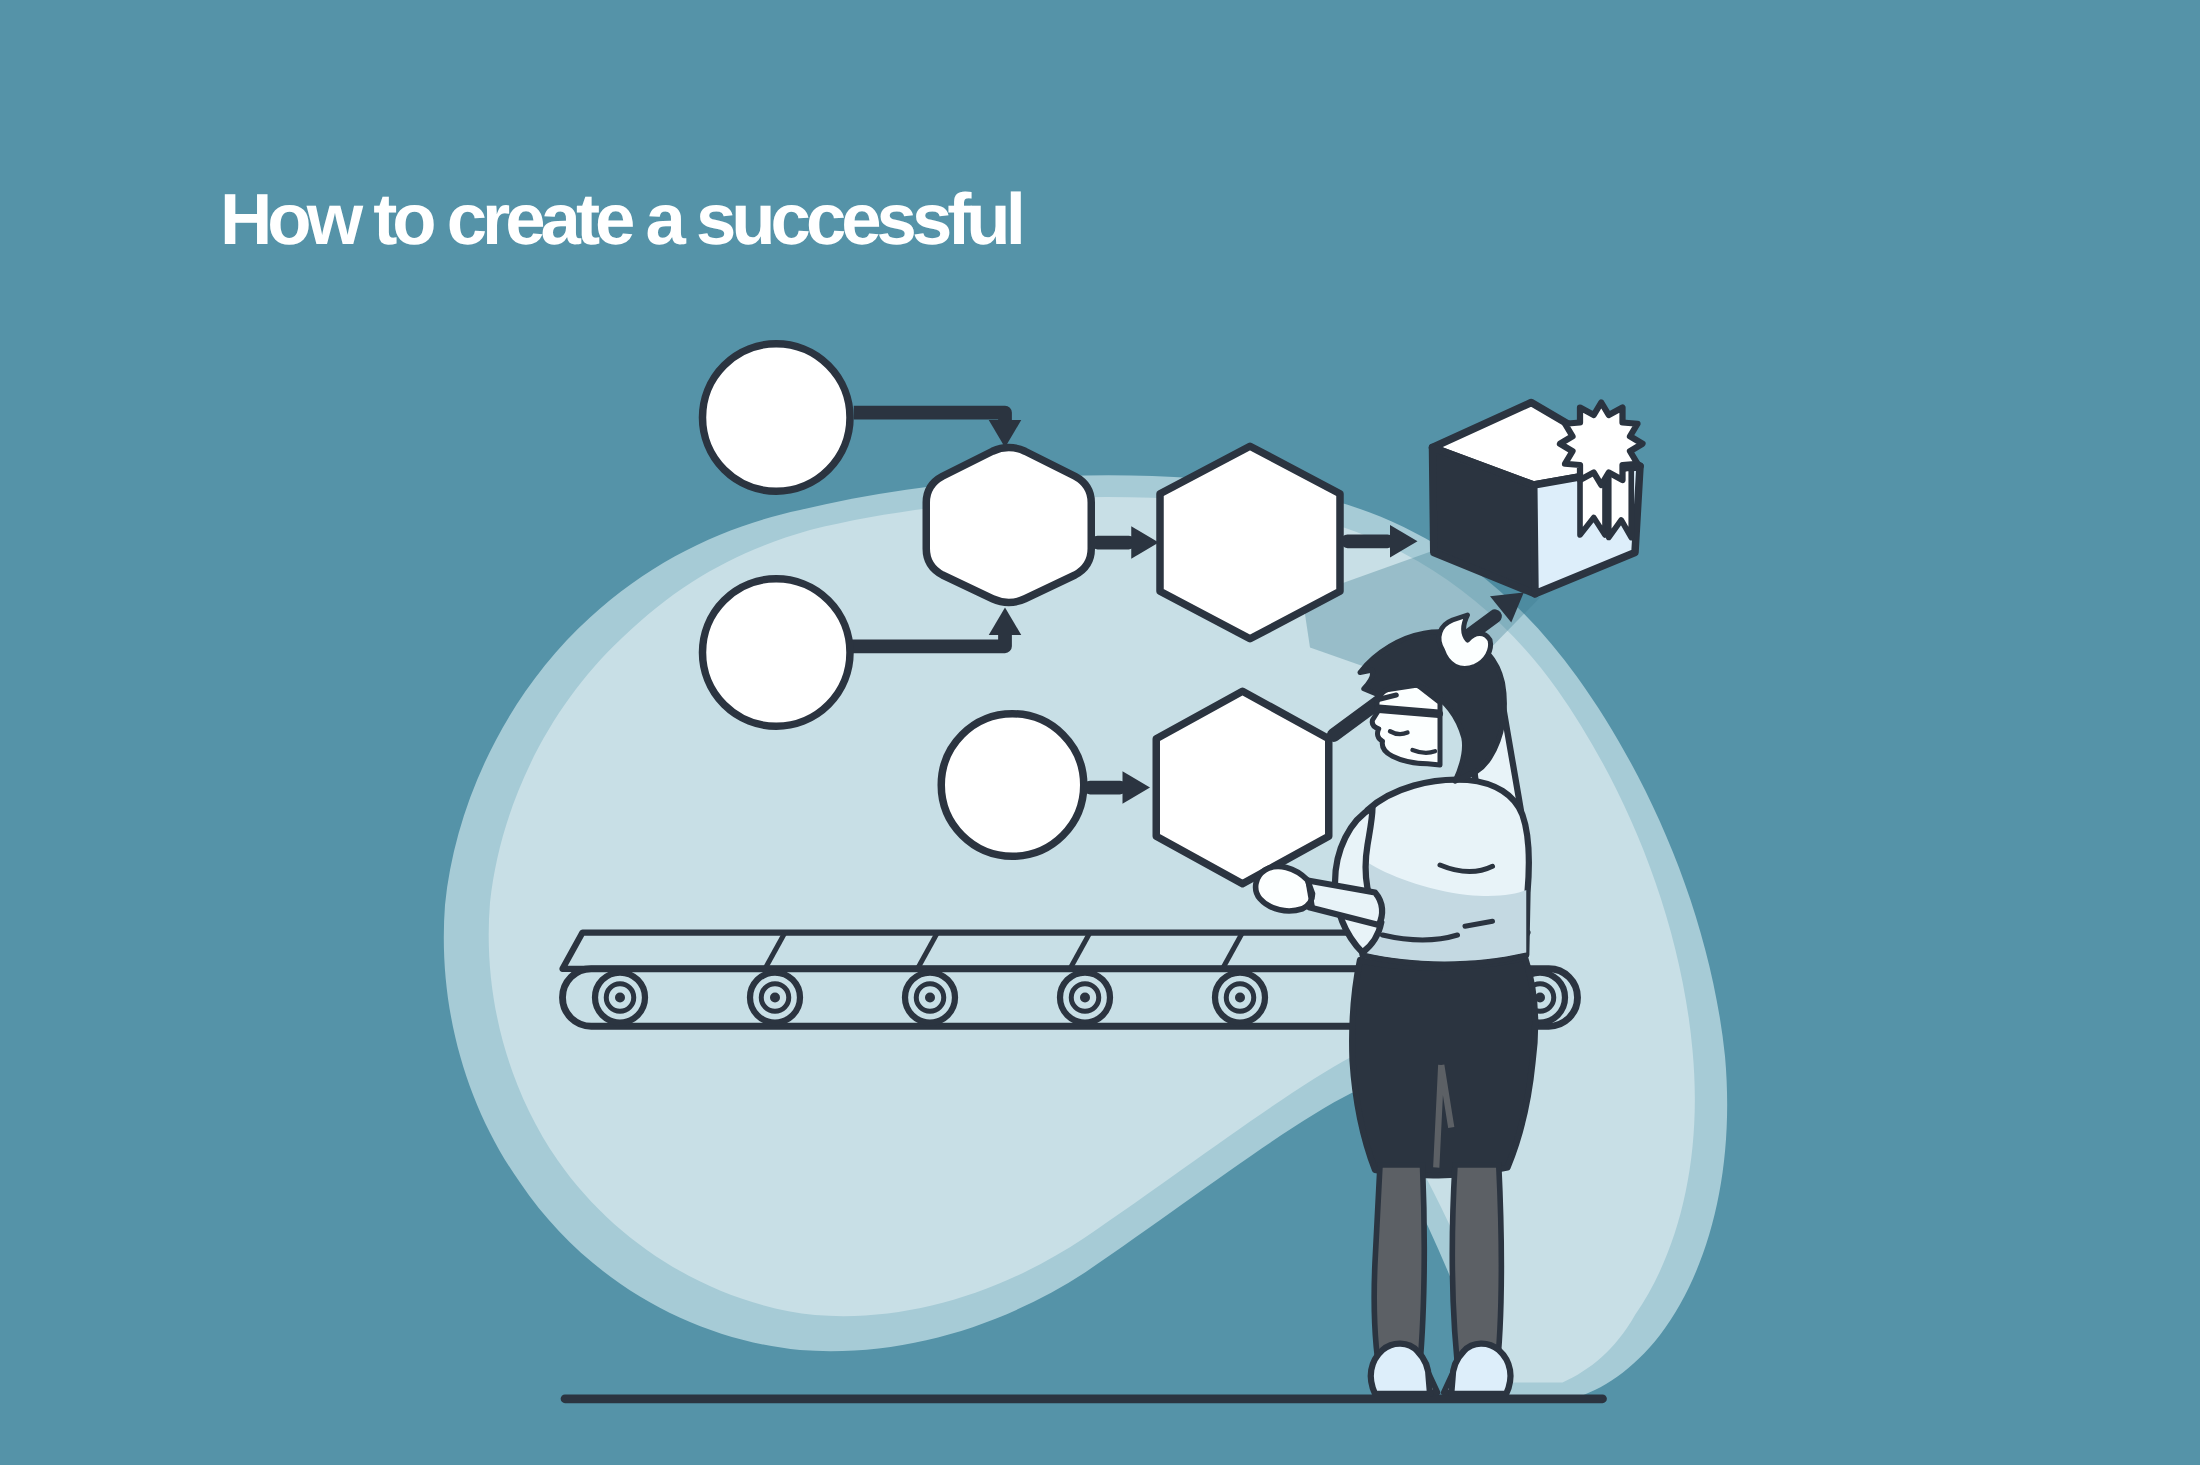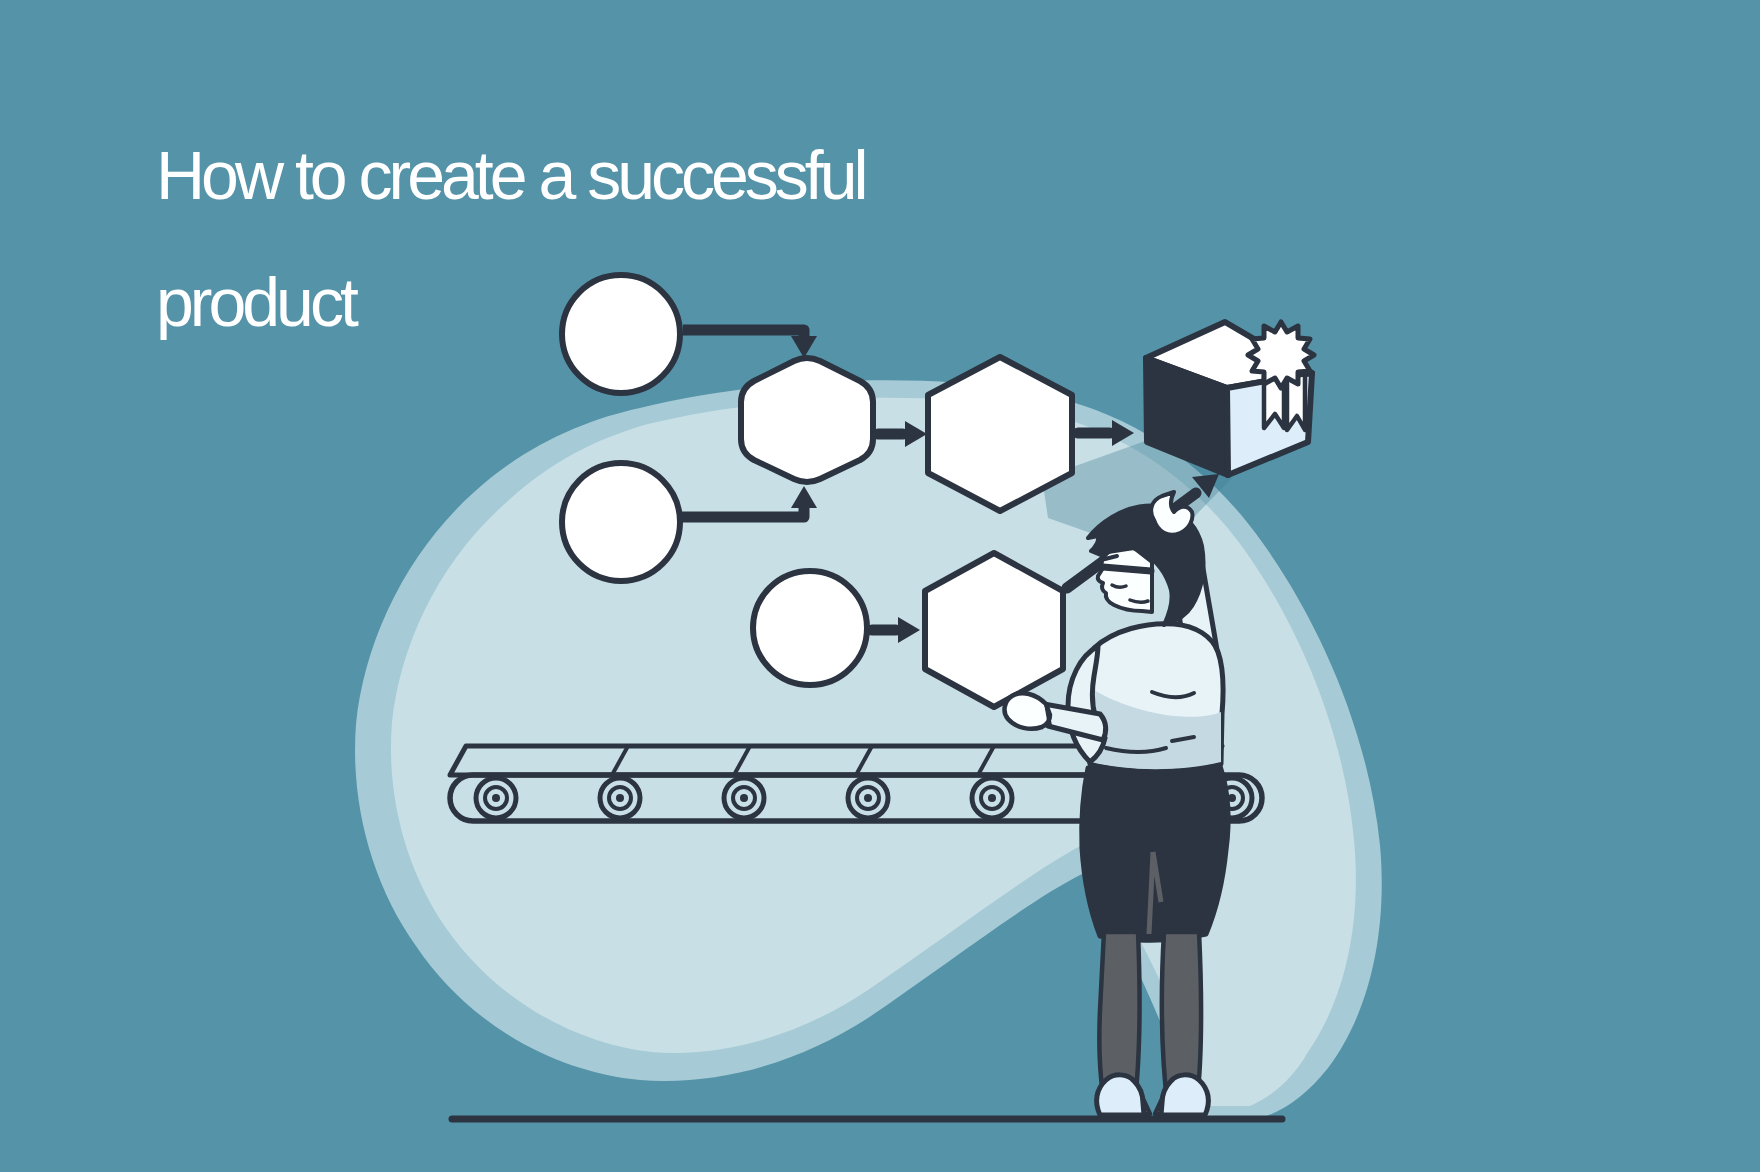--- a/index.html
+++ b/index.html
@@ -6,26 +6,26 @@
   .stage{
     position:relative;
     width:1760px;height:1172px;
     background:#5593a8;
     overflow:hidden;
     font-family:"Liberation Sans", sans-serif;
   }
   .stage svg{position:absolute;inset:0;display:block;}
   .title{
     position:absolute;
-    left:156px;top:112px;
+    left:176px;top:112px;
     width:1190px;
     margin:0;
     color:#ffffff;
-    font-size:68px;
-    font-weight:normal;
+    font-size:58px;
+    font-weight:bold;
     line-height:127px;
     letter-spacing:-4px;
   }
   .title span{display:block;}
 </style>
 </head>
 <body>
 
 <div class="stage">
 
@@ -253,16 +253,15 @@
         M 1154 520 C 1148 510 1152 500 1162 496
         L 1174 492 C 1170 500 1170 507 1174 512
         C 1180 505 1188 505 1192 512
         C 1194 520 1189 529 1180 533
         C 1168 538 1158 532 1154 520 Z"></path>
     </g>
   </svg>
 
   <h1 class="title">
     <span>How to create a successful</span>
-    <span>product</span>
   </h1>
 
 </div>
 
 </body></html>

